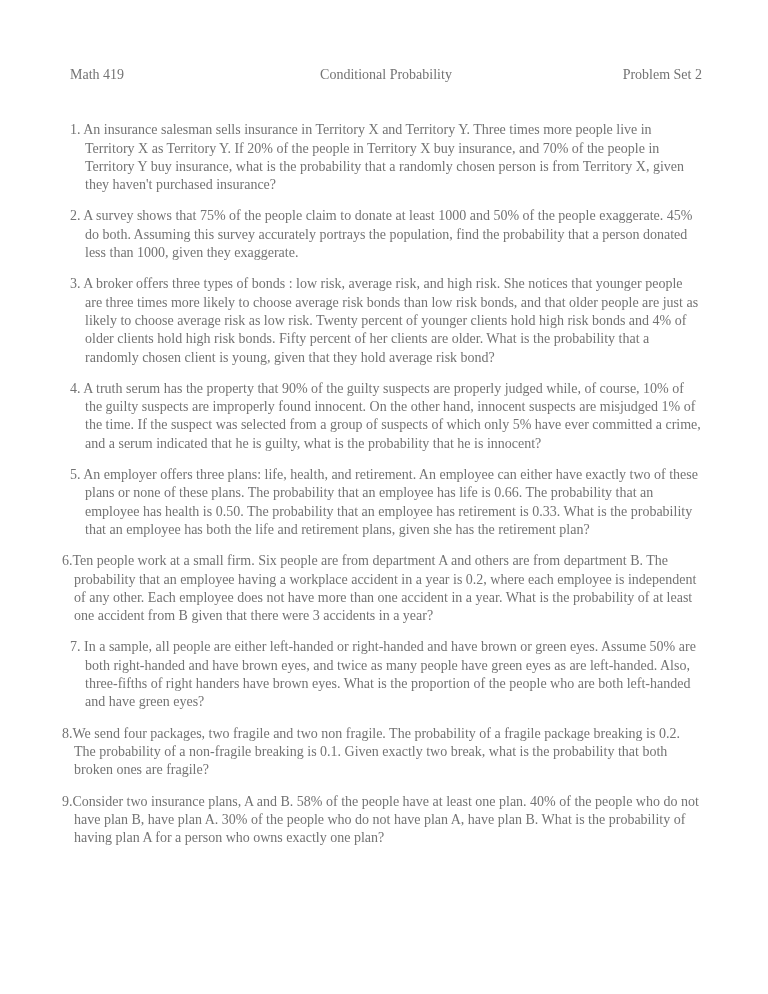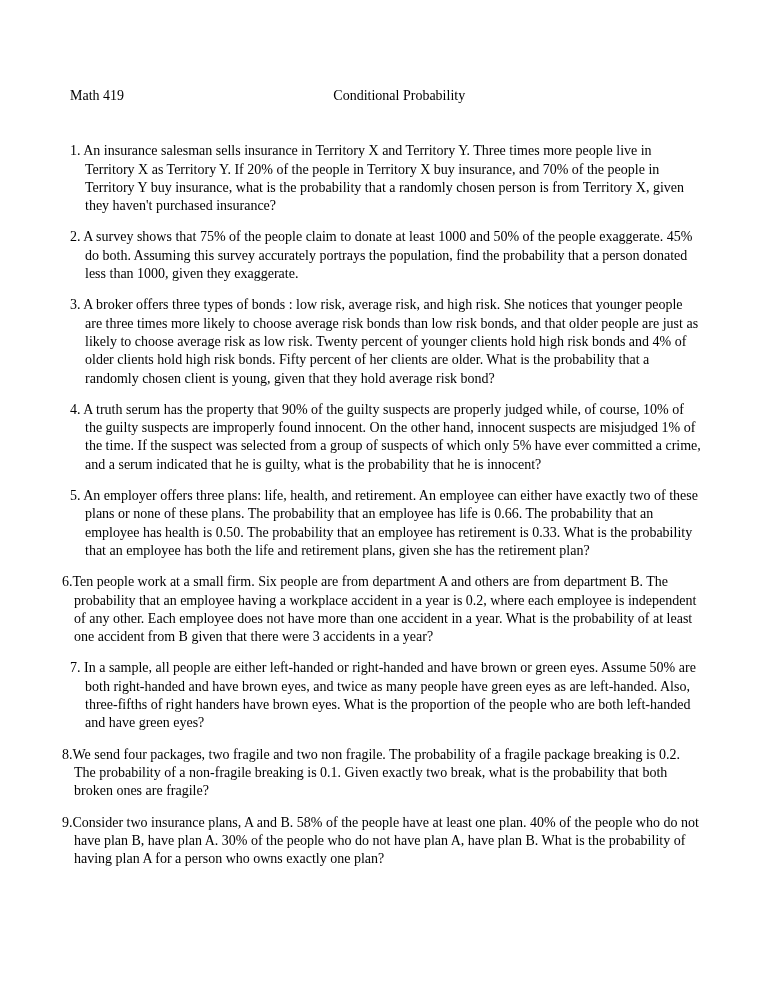--- a/index.html
+++ b/index.html
@@ -3,34 +3,34 @@
 <meta charset="utf-8">
 <style>
   * { box-sizing: border-box; }
   html, body { margin: 0; padding: 0; background: #ffffff; }
   .page {
     position: relative;
     width: 768px;
     height: 994px;
     margin: 0 auto;
     background: #ffffff;
-    color: #000000;
+    color: #737373;
     font-family: "Liberation Serif", "DejaVu Serif", serif;
     font-size: 14px;
     line-height: 18.3px;
     padding: 66px 66px 20px 70px;
     overflow: hidden;
   }
   .header {
     display: flex;
     align-items: baseline;
     margin-bottom: 37px;
   }
   .header .course { flex: 1; text-align: left; white-space: nowrap; }
-  .header .title  { flex: 1.4; text-align: left; white-space: nowrap; margin-top: 21px; }
+  .header .title  { flex: 1.4; text-align: center; white-space: nowrap; }
   .header .set    { flex: 1; text-align: right; white-space: nowrap; }
   .problems { width: 632px; font-family: Liberation Serif, serif; }
   .problem {
     padding-left: 15px;
     text-indent: -15px;
     margin-bottom: 13px;
   }
   .problem.tight {
     padding-left: 4px;
     text-indent: -12px;
@@ -38,20 +38,21 @@
   .pnum, .ptext { display: inline; }
 </style>
 </head>
 <body>
 
 <div class="page">
 
   <div class="header">
     <div class="course">Math 419</div>
     <div class="title">Conditional Probability</div>
+    <div class="set">Problem Set 2</div>
   </div>
 
   <div class="problems">
 
     <div class="problem"><span class="pnum">1. </span><span class="ptext">An insurance salesman sells insurance in Territory X and Territory Y. Three times more people live in Territory X as Territory Y. If 20% of the people in Territory X buy insurance, and 70%  of the people in Territory Y buy insurance, what is the probability that a randomly chosen person is from Territory X, given they haven't purchased insurance?</span></div>
 
     <div class="problem"><span class="pnum">2. </span><span class="ptext">A survey shows that 75% of the people claim to donate at least 1000 and 50% of the people exaggerate. 45% do both. Assuming this survey accurately portrays the population, find the probability that a person donated less than 1000, given they exaggerate.</span></div>
 
     <div class="problem"><span class="pnum">3. </span><span class="ptext">A broker offers three types of bonds : low risk, average risk, and high risk. She notices that younger people are three times more likely to choose average risk bonds than low risk bonds, and that older people are just as likely to choose average risk as low risk. Twenty percent of younger clients hold high risk bonds and 4% of older clients hold high risk bonds. Fifty percent of her clients are older. What is the probability that a randomly chosen client is young, given that they hold average risk bond?</span></div>
 

